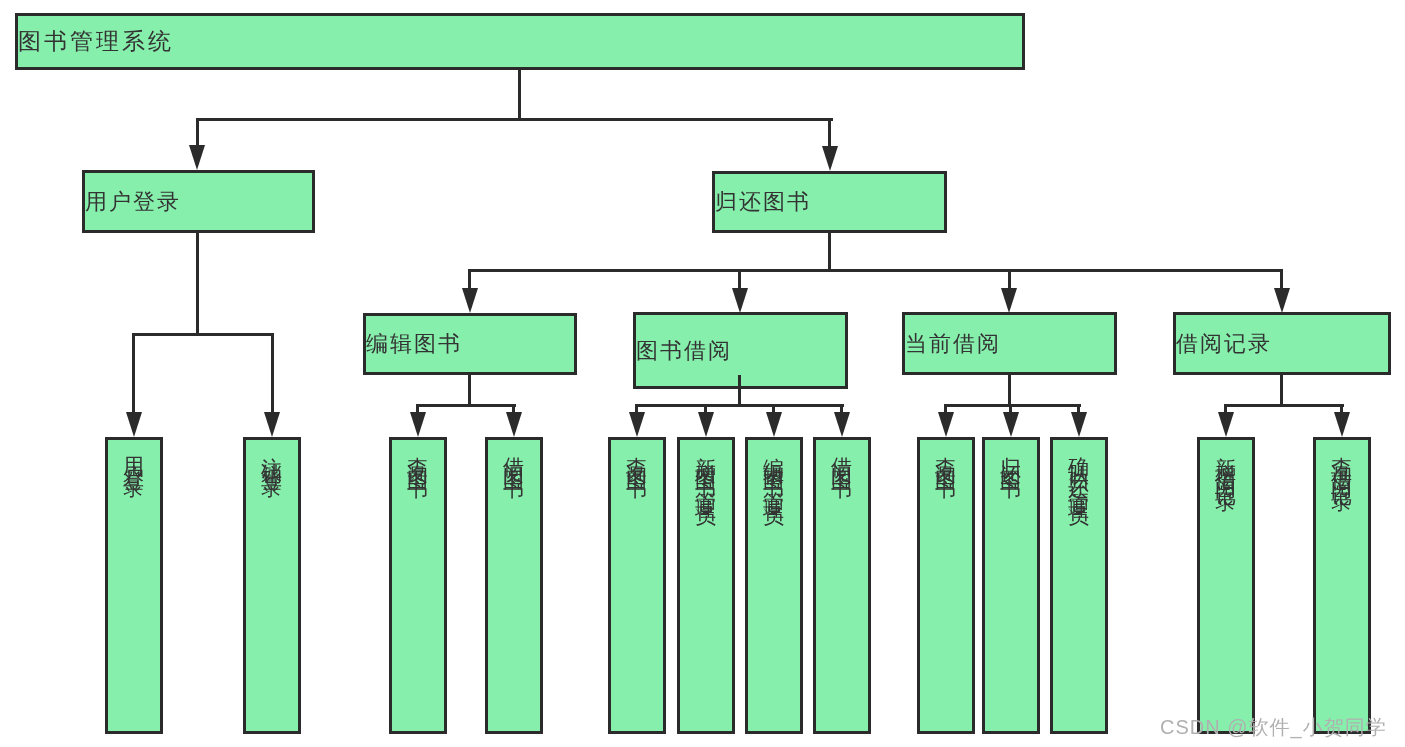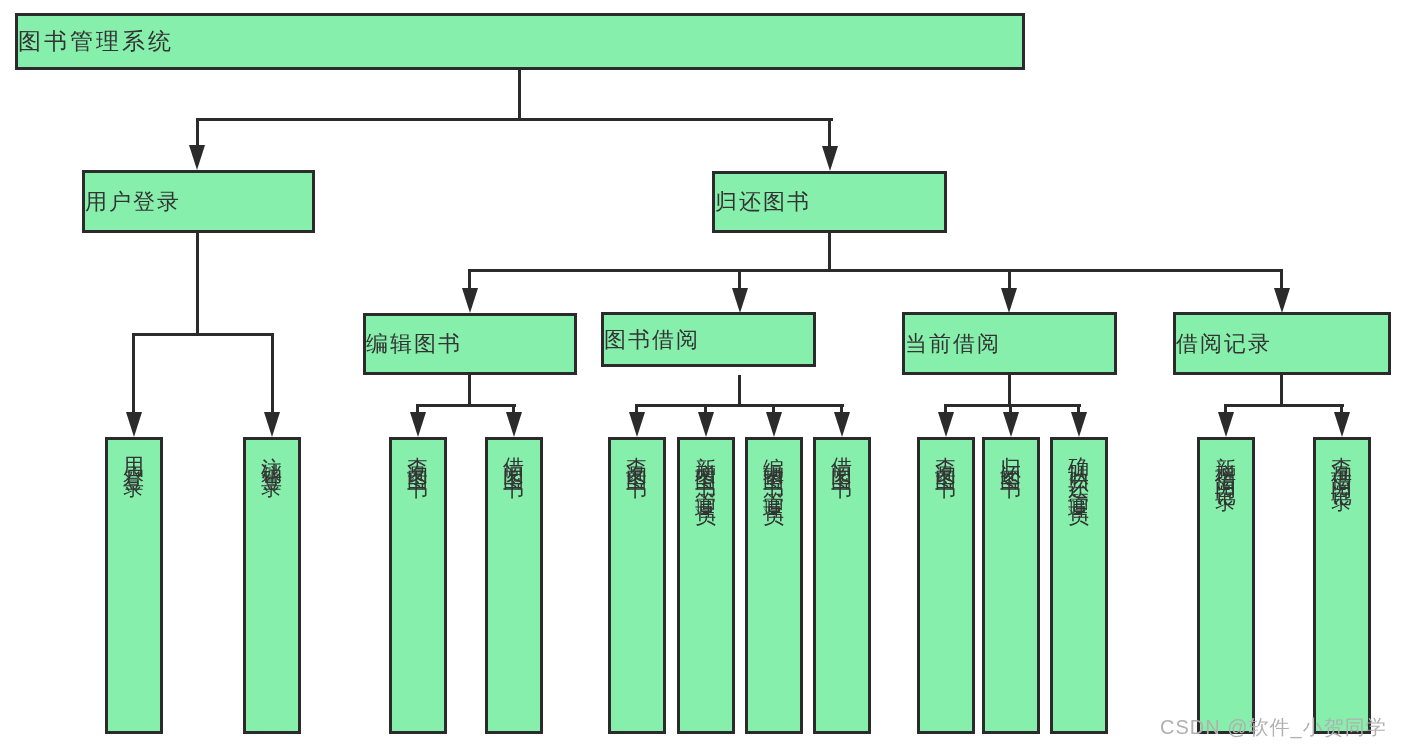--- a/index.html
+++ b/index.html
@@ -80,21 +80,21 @@
   <div class="line" style="left:738px;top:269px;width:3px;height:20px"></div>
   <div class="arrow" style="left:732px;top:288px"></div>
   <div class="line" style="left:1008px;top:269px;width:3px;height:20px"></div>
   <div class="arrow" style="left:1001px;top:288px"></div>
   <div class="line" style="left:1280px;top:269px;width:3px;height:20px"></div>
   <div class="arrow" style="left:1274px;top:288px"></div>
 
   <div class="box hnode" style="left:363px;top:313px;width:214px;height:62px">
     <span>编辑图书</span>
   </div>
-  <div class="box hnode" style="left:601px;top:312px;width:215px;height:55px">
+  <div class="box hnode" style="left:633px;top:312px;width:215px;height:77px">
     <span>图书借阅</span>
   </div>
   <div class="box hnode" style="left:1173px;top:312px;width:218px;height:63px">
     <span>借阅记录</span>
   </div>
   <div class="box hnode" style="left:902px;top:312px;width:215px;height:63px">
     <span>当前借阅</span>
   </div>
 
   <div class="line" style="left:468px;top:375px;width:3px;height:31px"></div>

